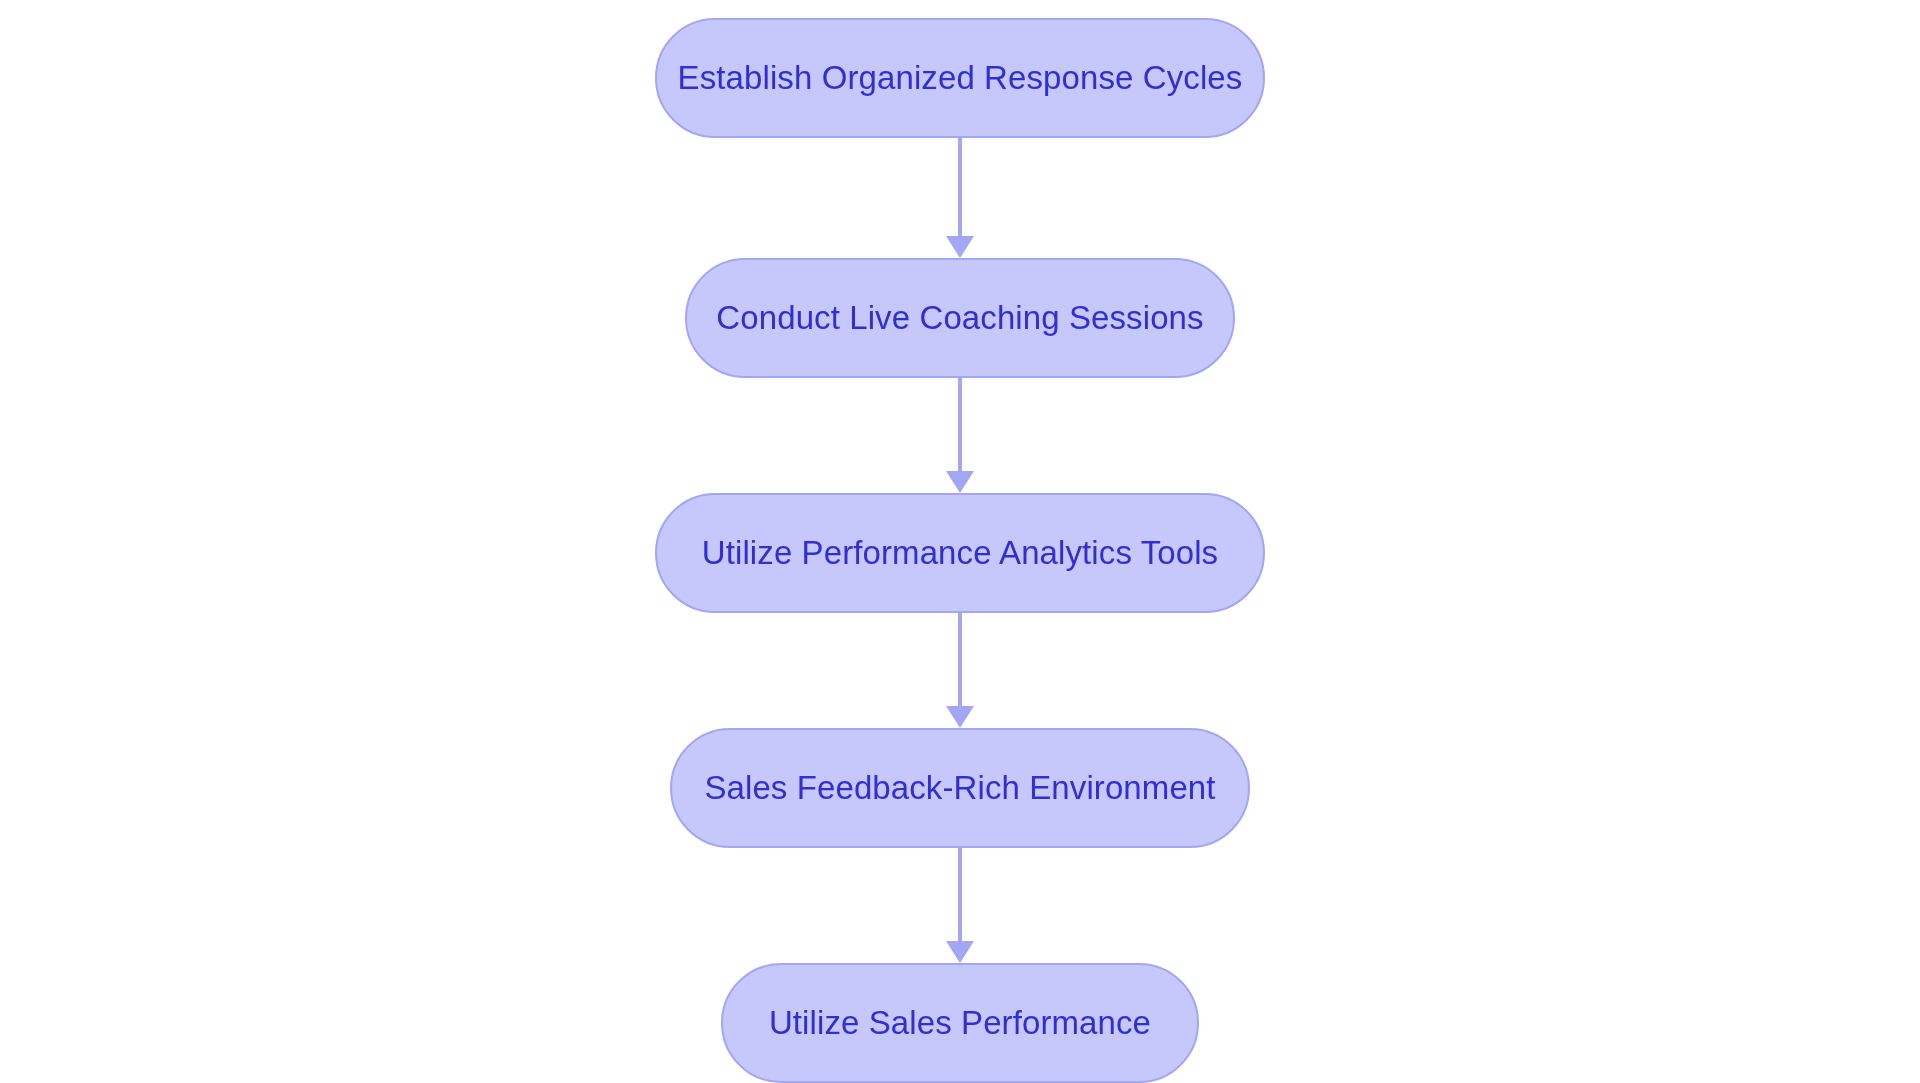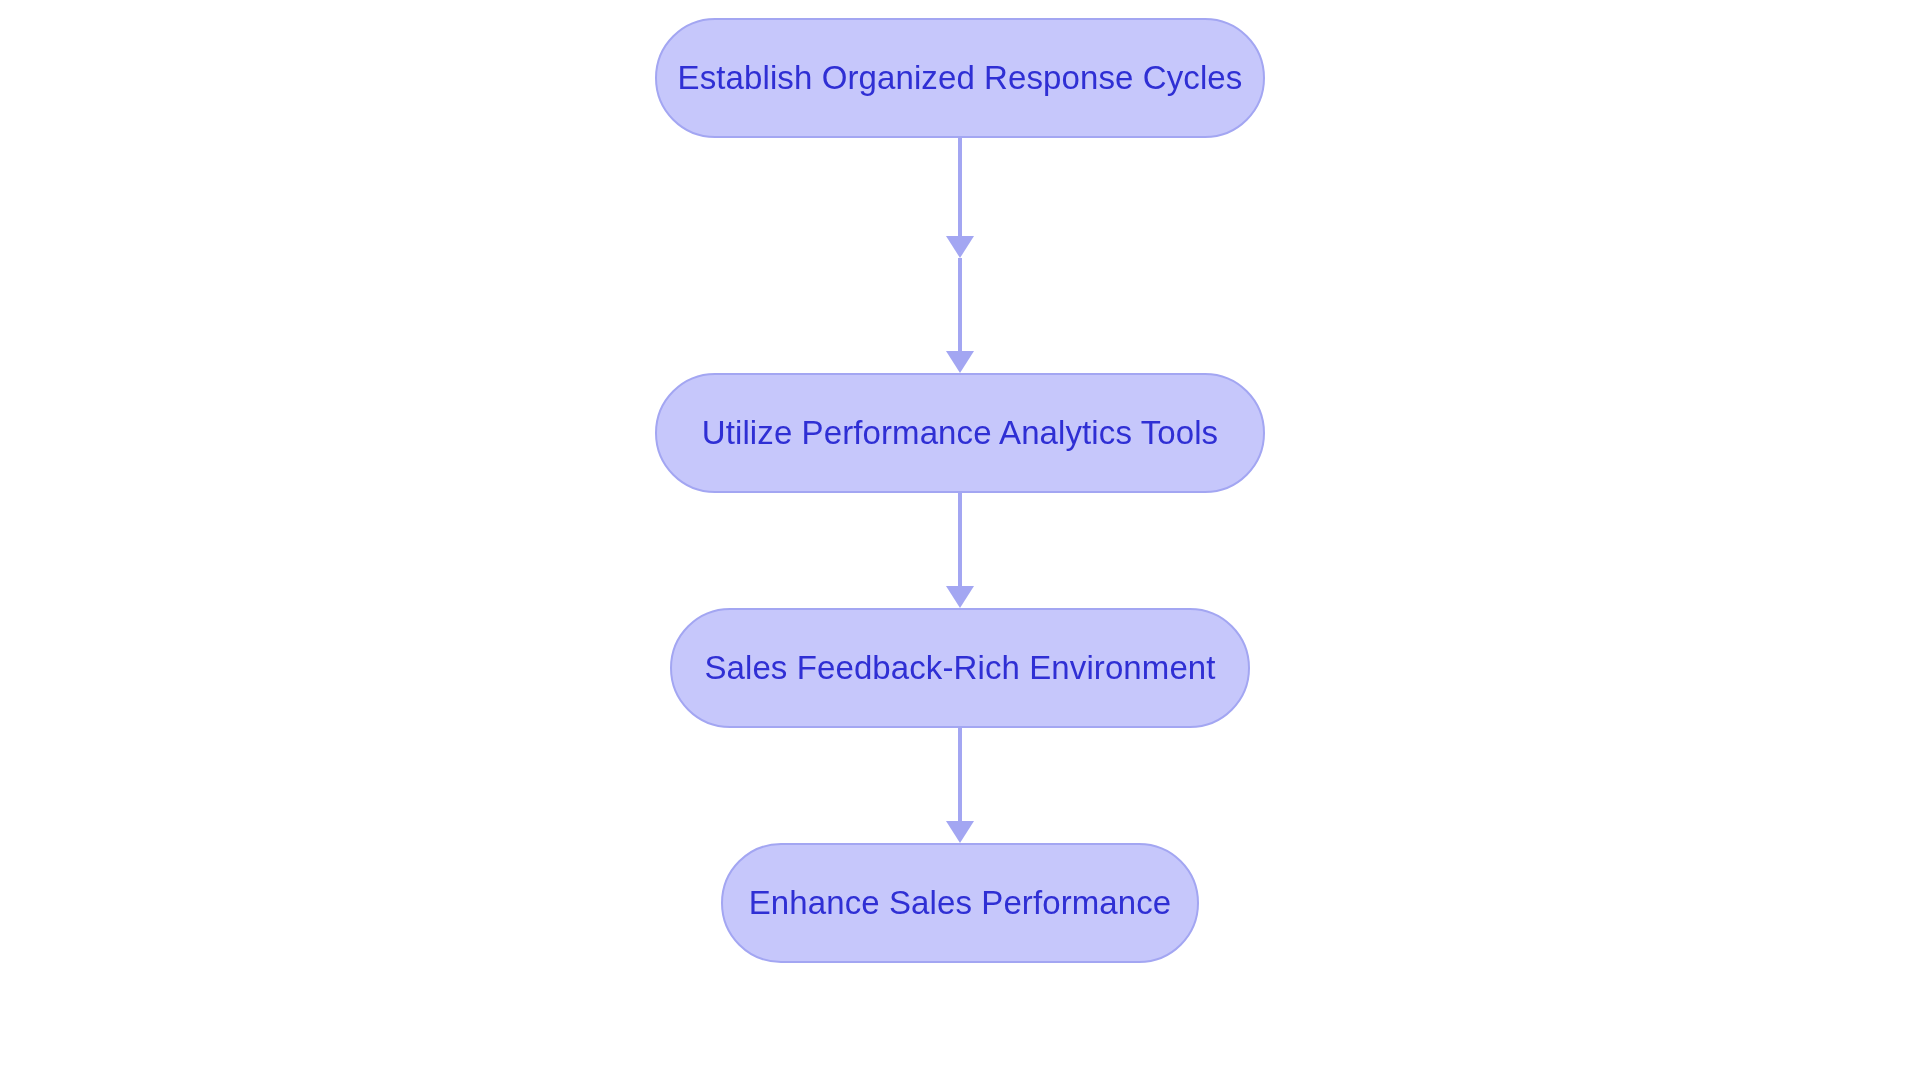--- a/index.html
+++ b/index.html
@@ -102,20 +102,23 @@
 
     <div class="flow-node node-w-610" style="margin-top:10px;">
       <span class="flow-node-label">Establish Organized Response Cycles</span>
     </div>
 
     <div class="flow-connector connector-h-120">
       <div class="connector-line"></div>
       <div class="connector-arrowhead"></div>
     </div>
 
+    <div class="flow-node node-w-550">
+      <span class="flow-node-label">Conduct Live Coaching Sessions</span>
+    </div>
 
     <div class="flow-connector connector-h-115">
       <div class="connector-line"></div>
       <div class="connector-arrowhead"></div>
     </div>
 
     <div class="flow-node node-w-610">
       <span class="flow-node-label">Utilize Performance Analytics Tools</span>
     </div>
 
@@ -127,17 +130,17 @@
     <div class="flow-node node-w-580">
       <span class="flow-node-label">Sales Feedback-Rich Environment</span>
     </div>
 
     <div class="flow-connector connector-h-115">
       <div class="connector-line"></div>
       <div class="connector-arrowhead"></div>
     </div>
 
     <div class="flow-node node-w-478">
-      <span class="flow-node-label">Enhance Sales Performance</span>
+      <span class="flow-node-label">Utilize Sales Performance</span>
     </div>
 
   </div>
 </div>
 
 </body></html>

